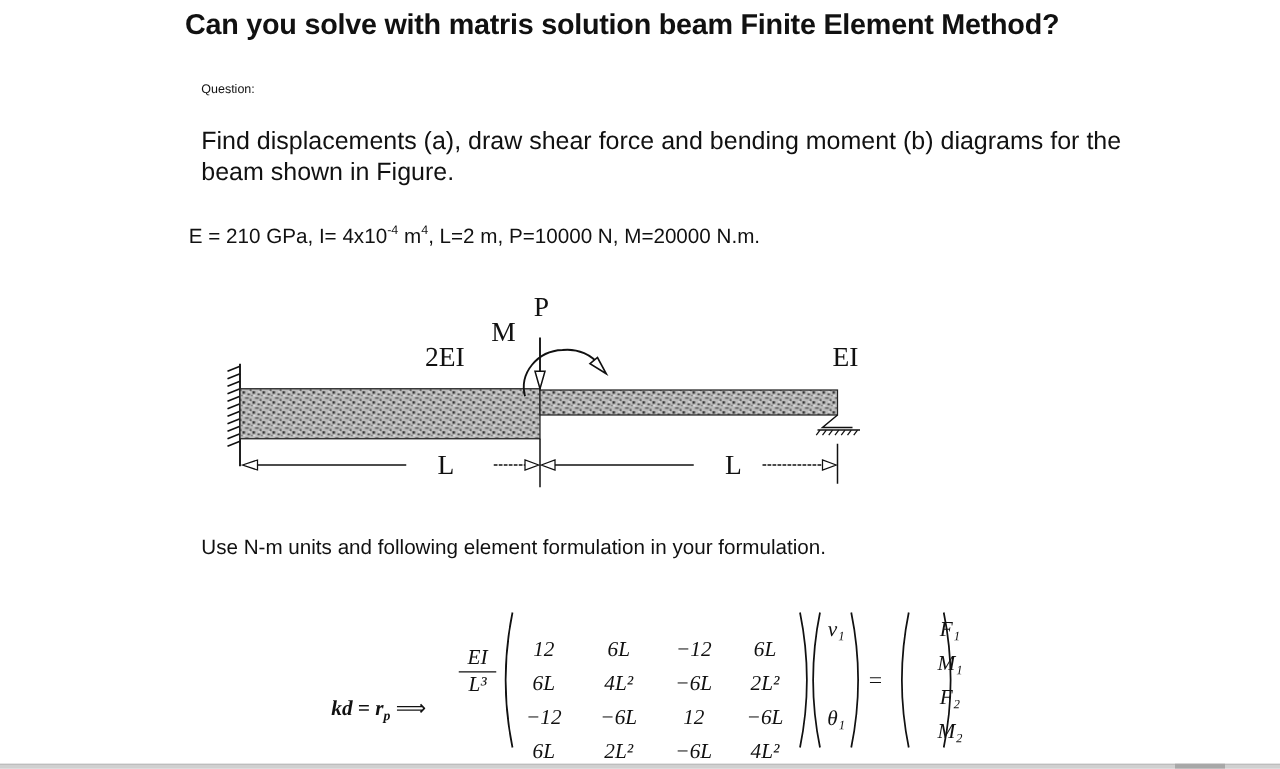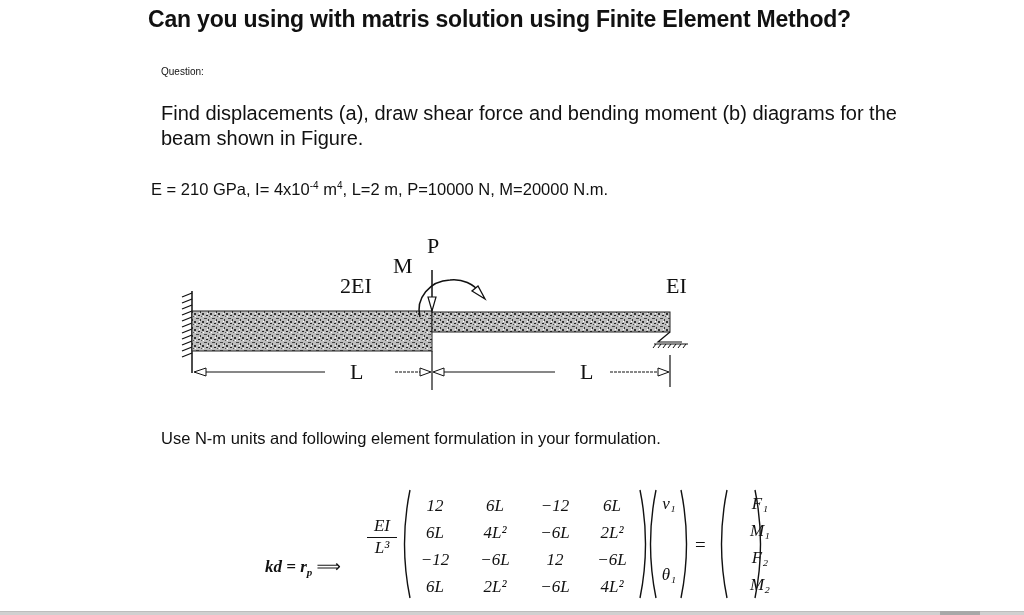--- a/index.html
+++ b/index.html
@@ -9,33 +9,33 @@
   .q-label { position:absolute; left:161px; top:66px; font-size:10px; }
   .q-text { position:absolute; left:161px; top:101px; font-size:20px; line-height:25px; width:760px; }
   .params { position:absolute; left:151px; top:180px; font-size:16.5px; white-space:nowrap; }
   .params sup { font-size:10px; vertical-align:super; line-height:0; }
   .figure { position:absolute; left:170px; top:225px; }
   .units { position:absolute; left:161px; top:429px; font-size:16.5px; white-space:nowrap; }
   .eq { position:absolute; left:255px; top:488px; font-family:"Liberation Serif", serif; font-size:17px; }
   .eq .kd { position:absolute; left:10px; top:46px; font-style:italic; font-weight:bold; white-space:nowrap;margin-top:22px; }
   .frac { position:absolute; left:112px; top:28px; text-align:center; font-style:italic; width:30px; }
   .frac .num { border-bottom:1px solid #111; padding-bottom:1px; }
-  .mat { position:absolute; left:150px; top:4px; display:grid; grid-template-columns:60px 60px 60px 54px; row-gap:0; }
+  .mat { position:absolute; left:150px; top:18px; display:grid; grid-template-columns:60px 60px 60px 54px; row-gap:0; }
   .mat span { height:27px; line-height:27px; text-align:center; font-style:italic; white-space:nowrap; }
   .vec { position:absolute; display:grid; grid-template-columns:30px; }
   .vec span { height:27px; line-height:27px; text-align:center; font-style:italic; }
   .paren { position:absolute; top:0; width:14px; height:112px; }
   .eqsign { position:absolute; left:440px; top:46px; font-size:19px; }
   .bottom-bar { position:absolute; left:0; right:0; top:611px; height:4px; background:#d0d0d0; border-top:1px solid #bdbdbd; }
   .bottom-thumb { position:absolute; left:940px; top:611px; width:40px; height:4px; background:#a8a8a8; }
 </style>
 </head>
 <body>
 
-<div class="title">Can you using with matris solution using Finite Element Method?</div>
+<div class="title">Can you solve with matris solution beam Finite Element Method?</div>
 
 <div class="q-label"><span>Question</span><span>:</span></div>
 
 <div class="q-text">Find displacements (a), draw shear force and bending moment (b) diagrams for the beam shown in Figure.</div>
 
 <div class="params"><span>E = 210 GPa, I= 4x10</span><sup>-4</sup><span> m</span><sup>4</sup><span>, L=2 m, P=10000 N, M=20000 N.m.</span></div>
 
 <div class="figure">
   <svg width="700" height="165" viewBox="0 0 700 165" xmlns="http://www.w3.org/2000/svg">
     <defs>

